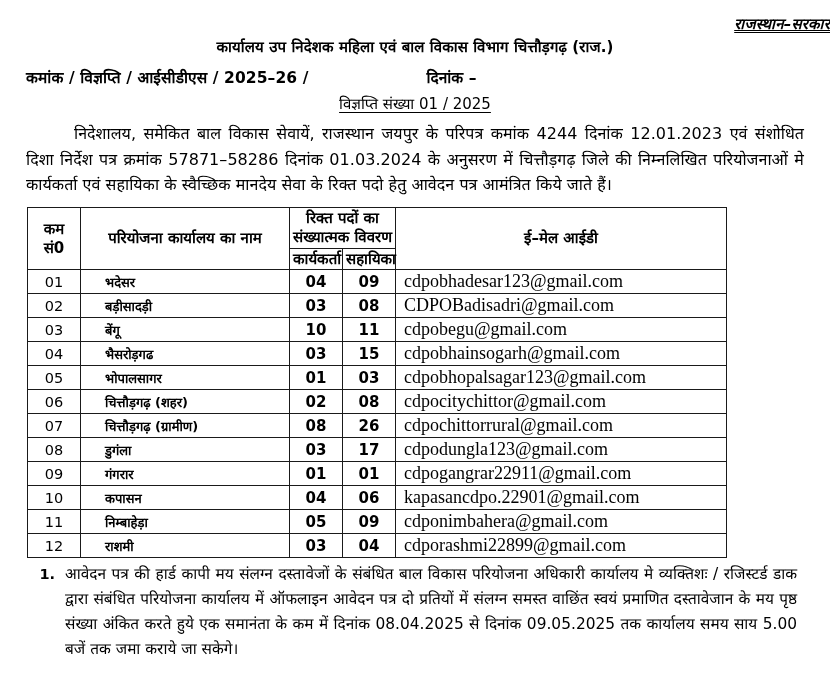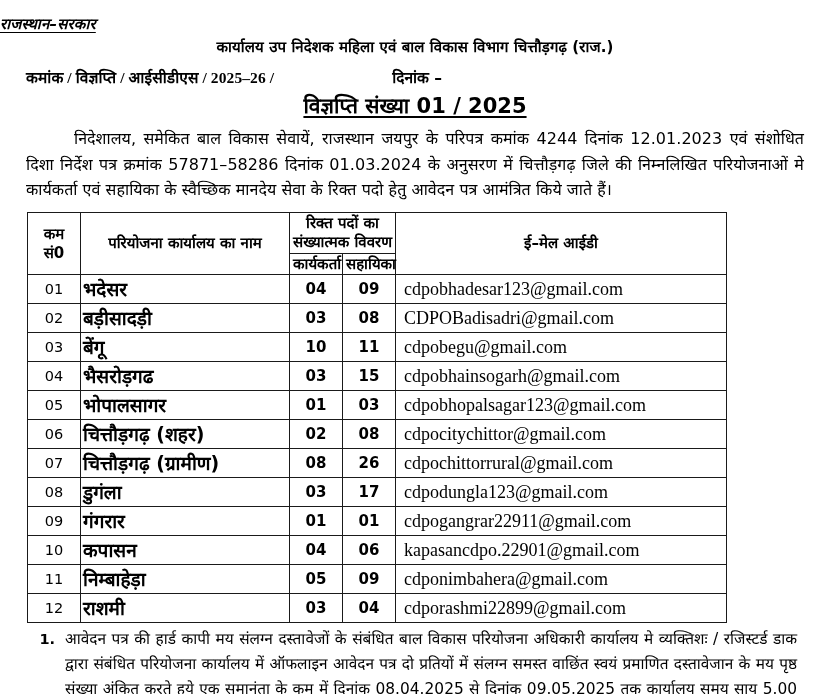--- a/index.html
+++ b/index.html
@@ -20,23 +20,24 @@
   .page {
     position: relative;
     width: 830px;
     height: 694px;
     box-sizing: border-box;
     padding: 0;
   }
 
   
   .govt-line {
-    text-align: left;
+    text-align: right;
     margin-top: 16px;
     line-height: 1;
+    text-decoration: underline;
   }
   .govt-line .txt {
     font-style: italic;
     font-weight: 600;
     font-size: 15px;
     text-decoration: underline;
     text-underline-offset: 3px;
     letter-spacing: 0.2px;
   }
 
@@ -53,35 +54,34 @@
     display: flex;
     align-items: baseline;
     margin-top: 10px;
     padding: 0 28px 0 26px;
     font-size: 15.5px;
     font-weight: bold;
   }
   .ref-row .ref-left {
     white-space: nowrap;
     letter-spacing: 0.1px;
-    font-family: Liberation Serif, serif;
   }
   .ref-row .ref-right {
     margin-left: 118px;
     white-space: nowrap;
   }
 
   .notice-no {
     text-align: center;
     margin-top: 8px;
     line-height: 1;
   }
   .notice-no .txt {
-    font-weight: bold;
-    font-size: 21px;
+    font-weight: normal;
+    font-size: 15px;
     text-decoration: underline;
     text-underline-offset: 3px;
     margin-top: 32px;
   }
 
   
   .intro {
     margin: 9px 26px 0 26px;
     font-size: 16px;
     line-height: 1.58;
@@ -128,23 +128,23 @@
   }
 
   table.vacancy td.c-sno {
     text-align: center;
     font-size: 14.5px;
     font-weight: normal;
     height: 21px;
   }
   table.vacancy td.c-project {
     text-align: left;
-    padding-left: 2px;
-    font-weight: bold;
-    font-size: 19px;
+    padding-left: 24px;
+    font-weight: bold;
+    font-size: 13px;
   }
   table.vacancy td.c-num {
     text-align: center;
     font-weight: bold;
     font-size: 15px;
   }
   table.vacancy td.c-email {
     text-align: left;
     padding-left: 8px;
     font-size: 18px;

